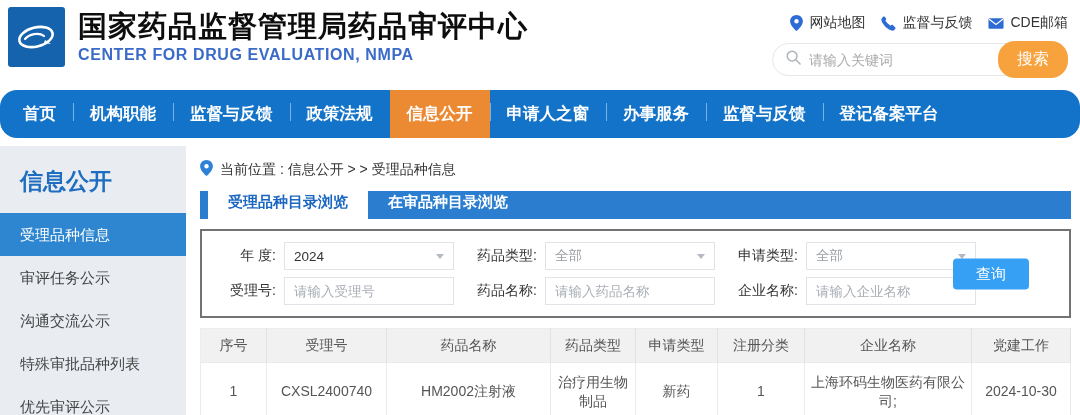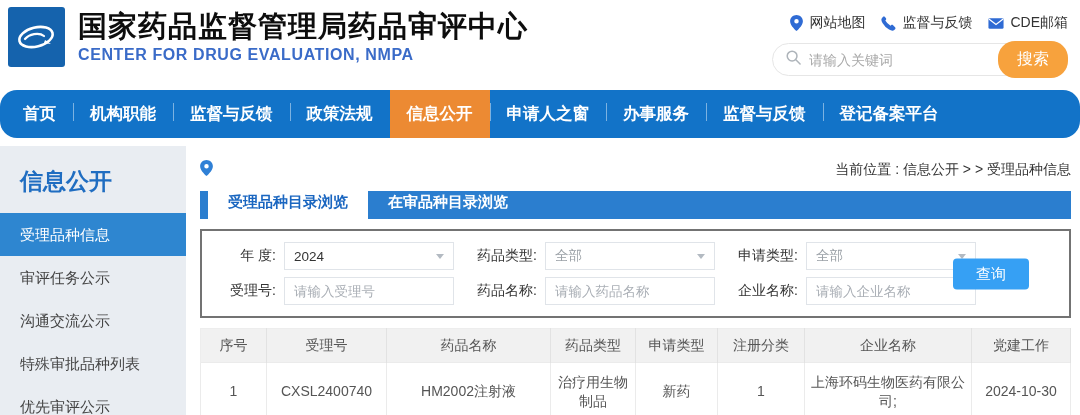--- a/index.html
+++ b/index.html
@@ -42,21 +42,21 @@
   
   .main { display:flex; margin-top:8px; height:363px; }
   .sidebar { width:186px; background:#e9edf2; flex:0 0 auto; }
   .sidebar-title { color:#1f6dc1; font-size:23px; font-weight:bold; padding:20px 0 16px 20px; }
   .side-item { height:43px; line-height:43px; padding-left:20px; font-size:15px; color:#444;
     cursor:pointer; }
   .side-item.active { background:#2e86d0; color:#fff; }
 
   .content { flex:1; padding:0 10px 0 14px; }
 
-  .breadcrumb { display:flex; align-items:center; gap:7px; margin-top:14px; font-size:14px; color:#333;justify-content:space-between; }
+  .breadcrumb { display:flex; align-items:center; gap:7px; margin-top:14px; font-size:14px; color:#333; }
 
   .tabbar { margin-top:12px; height:28px; background:#2b7ecf; display:flex; align-items:flex-end; }
   .tab { height:34px; line-height:34px; padding:0 20px; font-size:15px; font-weight:bold;
     color:#fff; cursor:pointer; }
   .tab.active { background:#fff; color:#1a66c0; margin-left:8px; min-width:140px; text-align:center; }
 
   .filter-panel { margin-top:10px; border:2px solid #737373; padding:11px 14px; position:relative; }
   .filter-row { display:flex; align-items:center; }
   .filter-row + .filter-row { margin-top:7px; }
   .f-group { display:flex; align-items:center; width:246px; margin-right:15px; }

